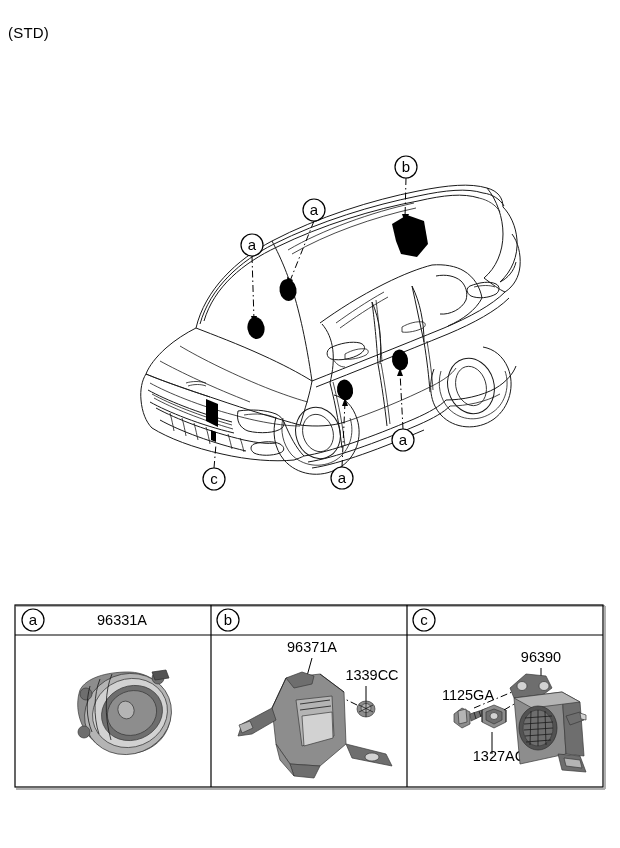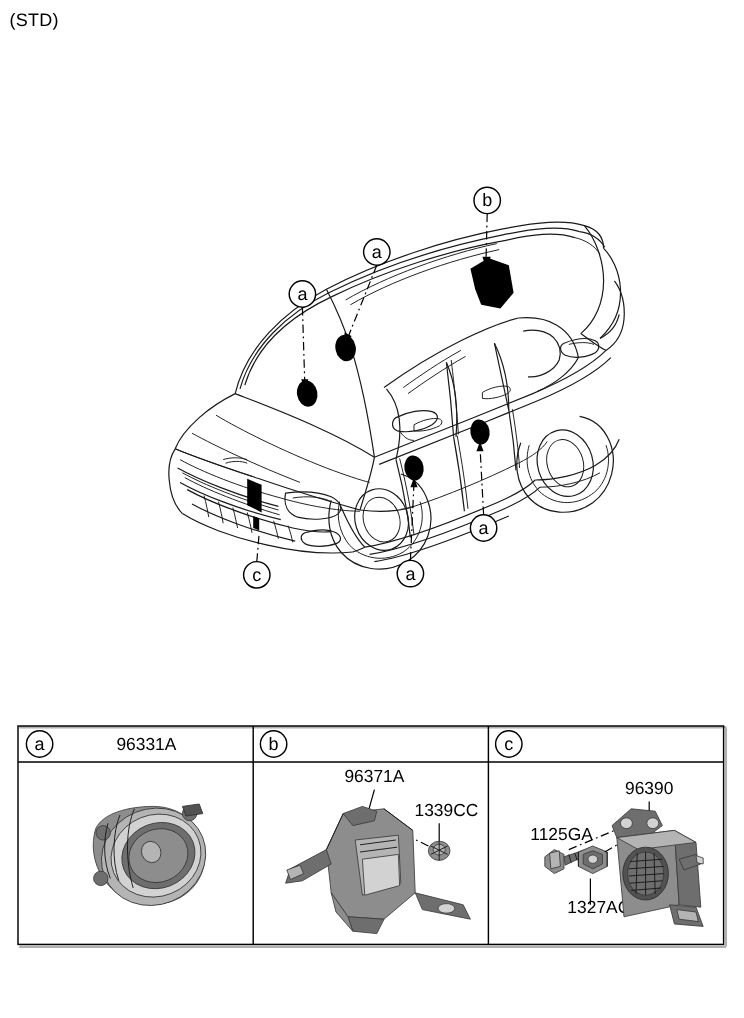--- a/index.html
+++ b/index.html
@@ -11,21 +11,21 @@
     width: 620px;
     height: 848px;
     position: relative;
     font-family: "Liberation Sans", sans-serif;
     color: #000000;
     overflow: hidden;
   }
   #std-label {
     position: absolute;
     left: 8px;
-    top: 9px;
+    top: 24px;
     font-size: 15px;
     letter-spacing: 0.2px;
     color: #000;
   }
   #vehicle-figure {
     position: absolute;
     left: 0;
     top: 28px;
     width: 620px;
     height: 560px;

